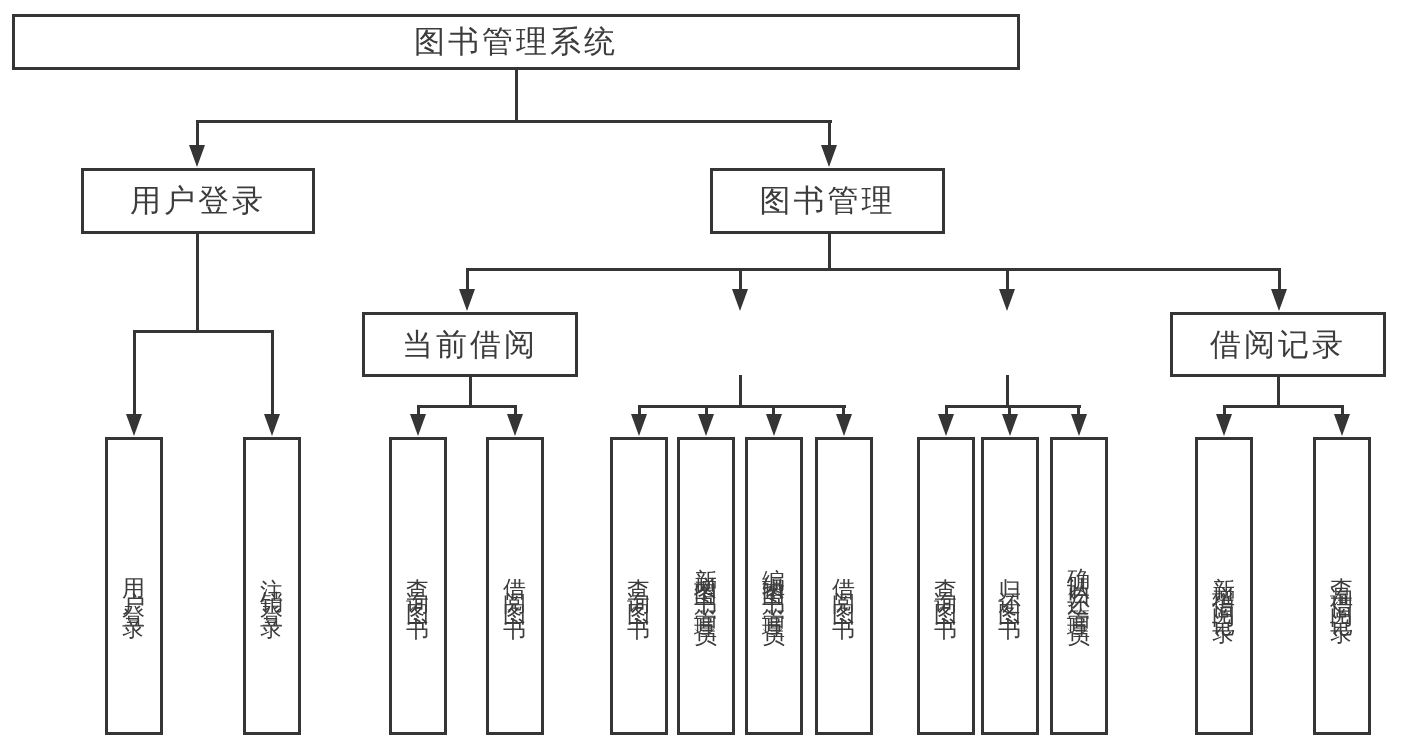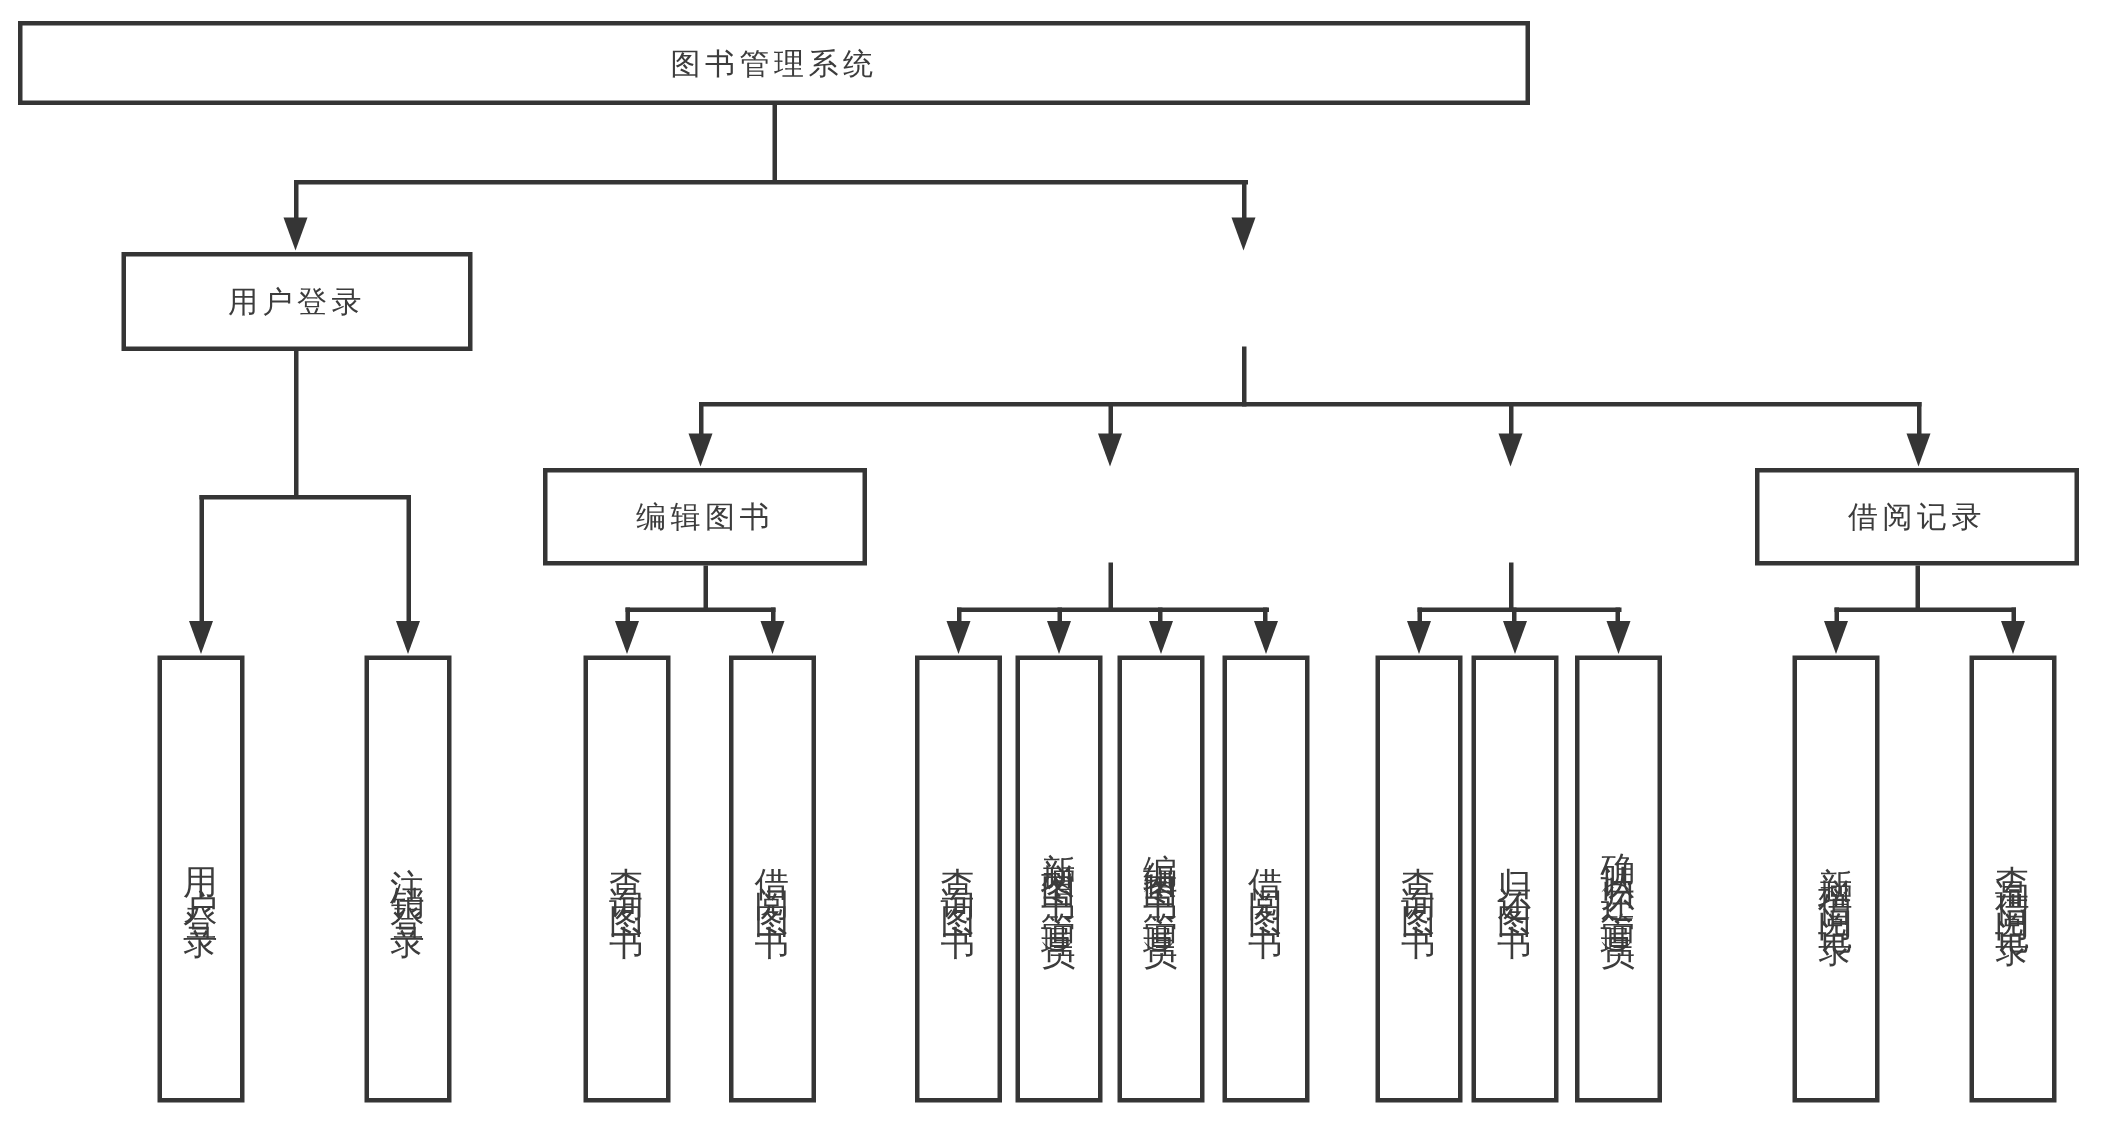--- a/index.html
+++ b/index.html
@@ -12,21 +12,21 @@
   .stage{
     position:relative;width:1405px;height:747px;background:var(--box-bg);
     overflow:hidden;
     font-family:"Liberation Sans","DejaVu Sans",sans-serif;
     color:var(--text);
   }
   .node{
     position:absolute;box-sizing:border-box;
     border:3px solid var(--line);background:var(--box-bg);
     display:flex;align-items:center;justify-content:center;
-    font-size:20px;letter-spacing:3px;color:var(--text);
+    font-size:31px;letter-spacing:3px;color:var(--text);
     z-index:2;
   }
   .leaf{
     position:absolute;box-sizing:border-box;
     width:58px;height:298px;top:437px;
     border:3px solid var(--line);background:var(--box-bg);
     display:flex;align-items:center;justify-content:center;
     z-index:2;
   }
   .vtext{
@@ -122,23 +122,26 @@
   <div class="arrow" style="left:1334px;top:414px"></div>
 
   <div class="node" style="left:12px;top:14px;width:1008px;height:56px">
     <span>图书管理系统</span>
   </div>
 
   <div class="node" style="left:81px;top:168px;width:234px;height:66px">
     <span>用户登录</span>
   </div>
 
+  <div class="node" style="left:710px;top:168px;width:235px;height:66px">
+    <span>图书管理</span>
+  </div>
 
   <div class="node" style="left:362px;top:312px;width:216px;height:65px">
-    <span>编辑图书</span>
+    <span>当前借阅</span>
   </div>
 
 
 
   <div class="node" style="left:1170px;top:312px;width:216px;height:65px">
     <span>借阅记录</span>
   </div>
 
   <div class="leaf" style="left:105px">
     <span class="vtext len4">用户登录</span>

